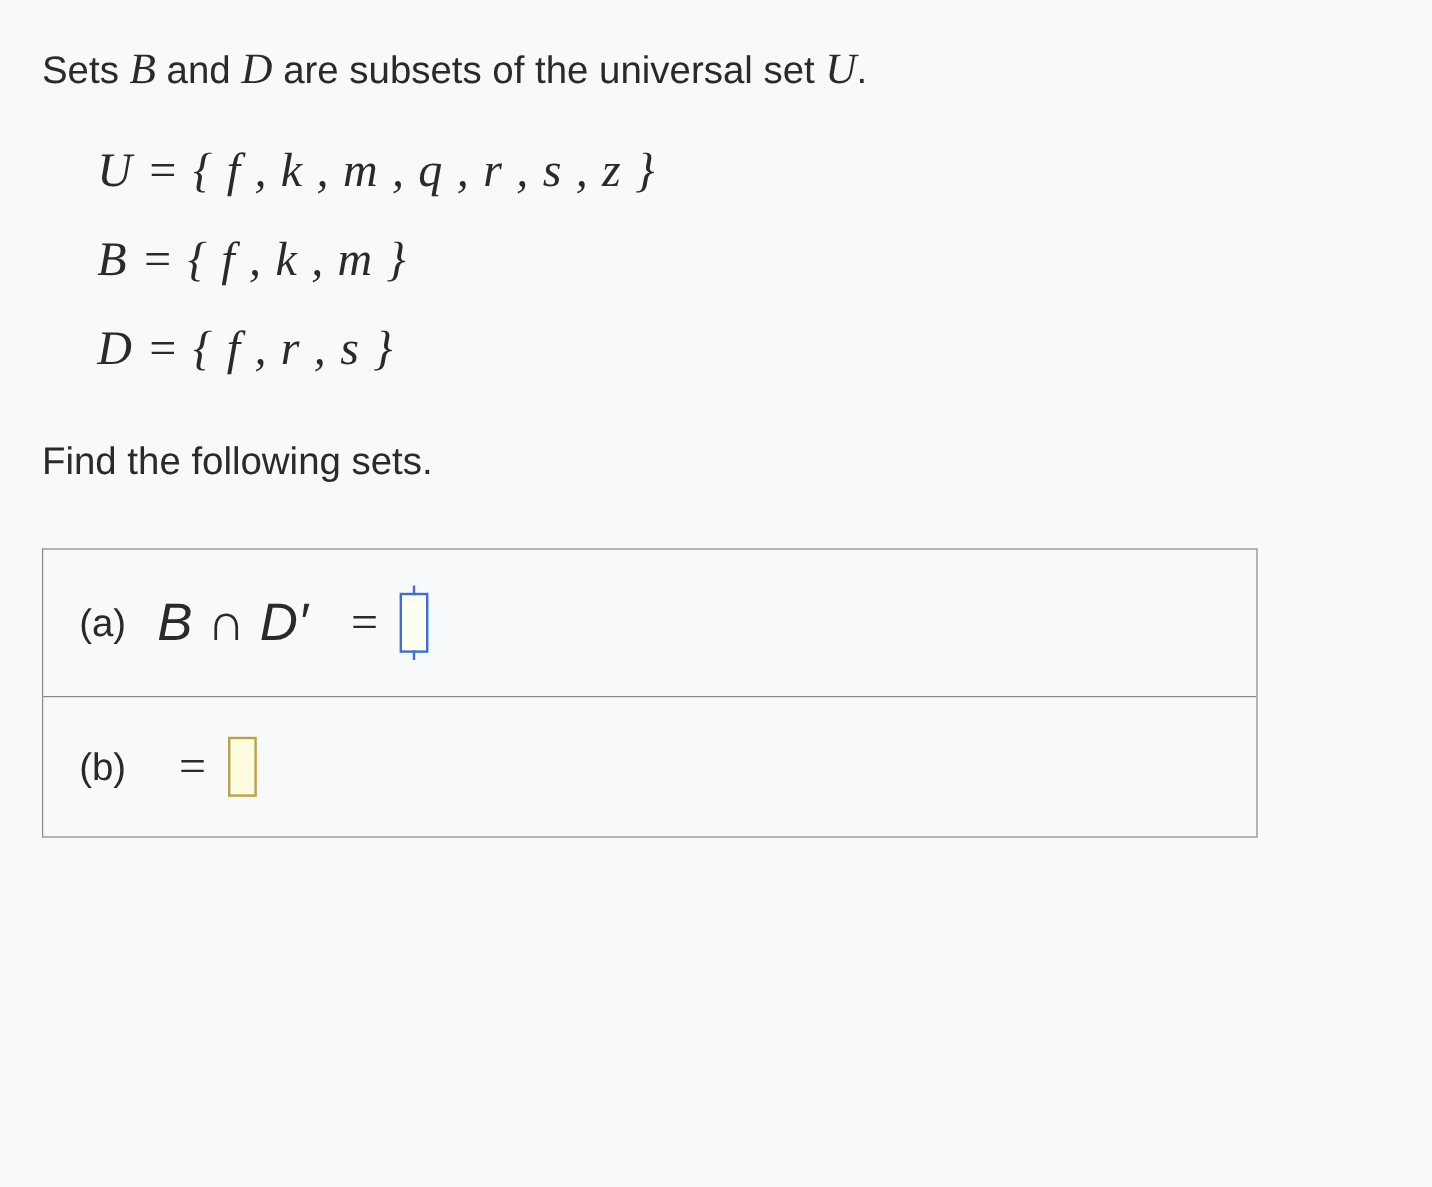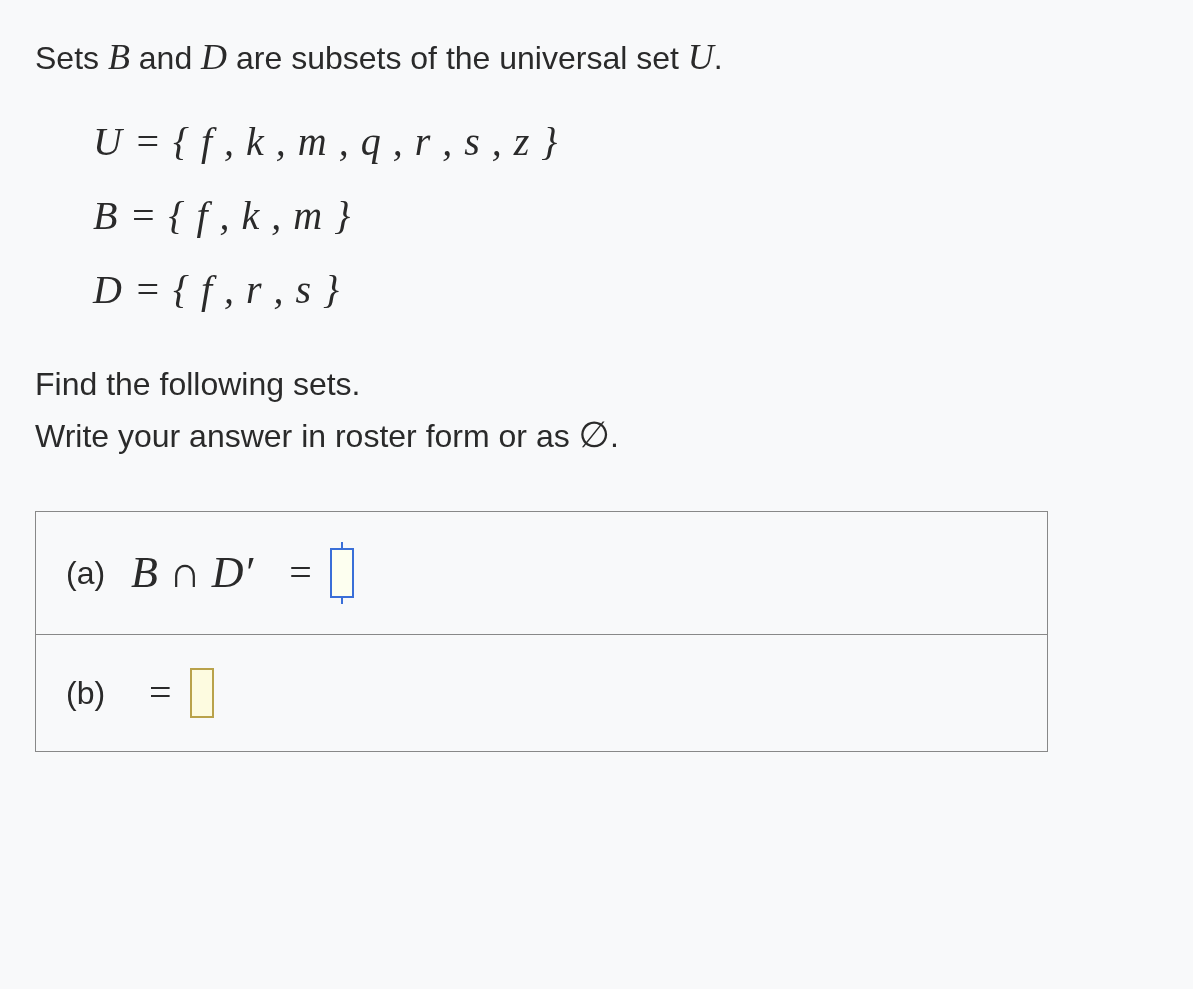--- a/index.html
+++ b/index.html
@@ -13,21 +13,21 @@
   }
   .intro {
     margin-bottom: 28px;
   }
   .italic {
     font-style: italic;
     font-family: 'Times New Roman', Times, serif;
     font-size: 36px;
   }
   .defs {
-    margin-left: 58px;
+    margin-left: 46px;
     margin-bottom: 40px;
   }
   .defs div {
     font-family: 'Times New Roman', Times, serif;
     font-style: italic;
     font-size: 40px;
     margin: 14px 0;
     letter-spacing: 1px;
   }
   .instr {
@@ -49,21 +49,21 @@
   }
   .row + .row {
     border-top: 1.5px solid #888;
   }
   .part {
     font-family: Arial, sans-serif;
     font-size: 32px;
     margin-right: 26px;
   }
   .expr {
-    font-family: Liberation Serif, serif;
+    font-family: Liberation Sans, sans-serif;
     font-style: italic;
     font-size: 44px;
     margin-right: 18px;
   }
   .eq {
     font-family: 'Times New Roman', Times, serif;
     font-size: 40px;
     font-style: normal;
     margin: 0 18px;
   }
@@ -103,23 +103,20 @@
 </div>
 
 <div class="defs">
   <div>U = { f , k , m , q , r , s , z }</div>
   <div>B = { f , k , m }</div>
   <div>D = { f , r , s }</div>
 </div>
 
 <div class="instr">
   <div>Find the following sets.</div>
-  <div>
-    <span>Write your answer in roster form or as </span><span class="empty-sym">∅</span><span>.</span>
-  </div>
 </div>
 
 <div class="answer-box">
   <div class="row">
     <span class="part">(a)</span>
     <span class="expr">B ∩ D′</span>
     <span class="eq">=</span>
     <span class="input-slot active"></span>
   </div>
   <div class="row">

